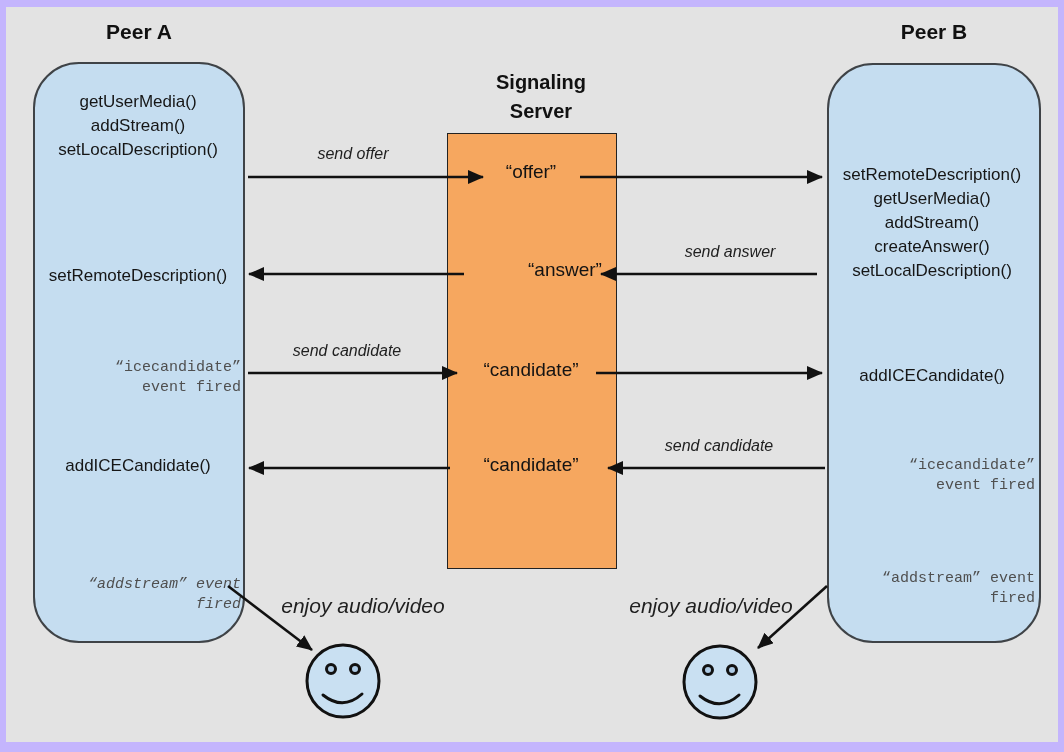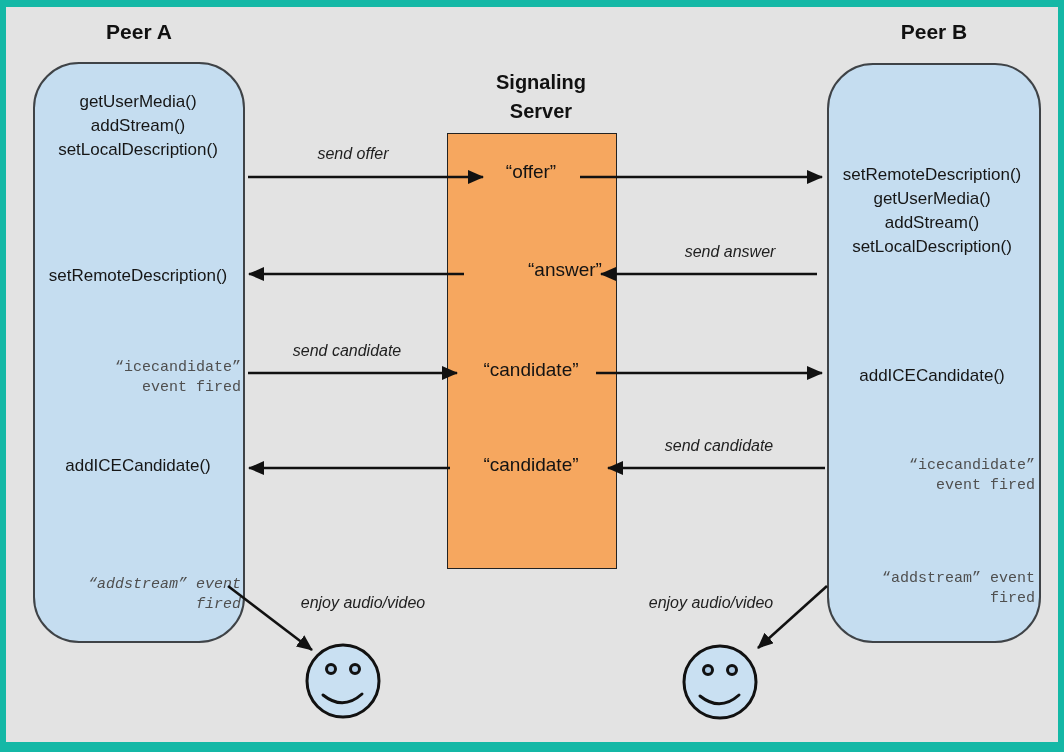--- a/index.html
+++ b/index.html
@@ -1,31 +1,31 @@
 <!DOCTYPE html>
 <html><head>
 <meta charset="utf-8">
 <style>
   html,body{margin:0;padding:0;background:#141414;}
-  .page{position:relative;width:1064px;height:752px;background:#14b8a6;overflow:hidden;
+  .page{position:relative;width:1064px;height:752px;background:#c4b5fd;overflow:hidden;
         font-family:"Liberation Sans",sans-serif;color:#1a1a1a;}
   .canvas{position:absolute;left:6px;top:7px;width:1052px;height:735px;background:#e3e3e3;}
   .peer-box{position:absolute;background:#c5ddf0;border:2px solid #3f4347;border-radius:46px;}
   .server-box{position:absolute;background:#f6a75f;border:1.5px solid #222;}
   .title{position:absolute;font-size:21px;font-weight:bold;text-align:center;color:#111;}
   .server-title{position:absolute;font-size:20px;font-weight:bold;text-align:center;
                 line-height:29px;color:#111;}
   .peer-text{position:absolute;text-align:center;font-size:17px;line-height:24px;color:#161616;}
   .msg-label{position:absolute;text-align:center;font-size:19px;line-height:24px;color:#131313;}
   .mono{position:absolute;text-align:right;font-family:"Liberation Mono","DejaVu Sans Mono",monospace;
         font-size:15px;line-height:20px;color:#4f4f4f;}
   .mono-italic{font-style:italic;}
   .flow-label{position:absolute;font-style:italic;font-size:16px;color:#1f1f1f;
               transform:translateX(-50%);white-space:nowrap;}
-  .enjoy-label{position:absolute;font-style:italic;font-size:16px;color:#1f1f1f;
+  .enjoy-label{position:absolute;font-style:italic;font-size:21px;color:#1f1f1f;
                transform:translateX(-50%);white-space:nowrap;}
   svg.layer{position:absolute;left:0;top:0;width:1064px;height:752px;pointer-events:none;}
 </style>
 </head>
 <body>
 
 <div class="page">
   <div class="canvas"></div>
 
   <div class="title" style="left:33px;top:20px;width:212px;">Peer A</div>
@@ -54,20 +54,21 @@
   <div class="peer-text" style="left:35px;top:454px;width:206px;">addICECandidate()</div>
   <div class="mono mono-italic" style="left:35px;top:575px;width:206px;">
     <div>“addstream” event</div>
     <div>fired</div>
   </div>
 
   <div class="peer-text" style="left:829px;top:163px;width:206px;">
     <div>setRemoteDescription()</div>
     <div>getUserMedia()</div>
     <div>addStream()</div>
+    <div>createAnswer()</div>
     <div>setLocalDescription()</div>
   </div>
   <div class="peer-text" style="left:829px;top:364px;width:206px;">addICECandidate()</div>
   <div class="mono" style="left:829px;top:456px;width:206px;">
     <div>“icecandidate”</div>
     <div>event fired</div>
   </div>
   <div class="mono" style="left:829px;top:569px;width:206px;">
     <div>“addstream” event</div>
     <div>fired</div>

